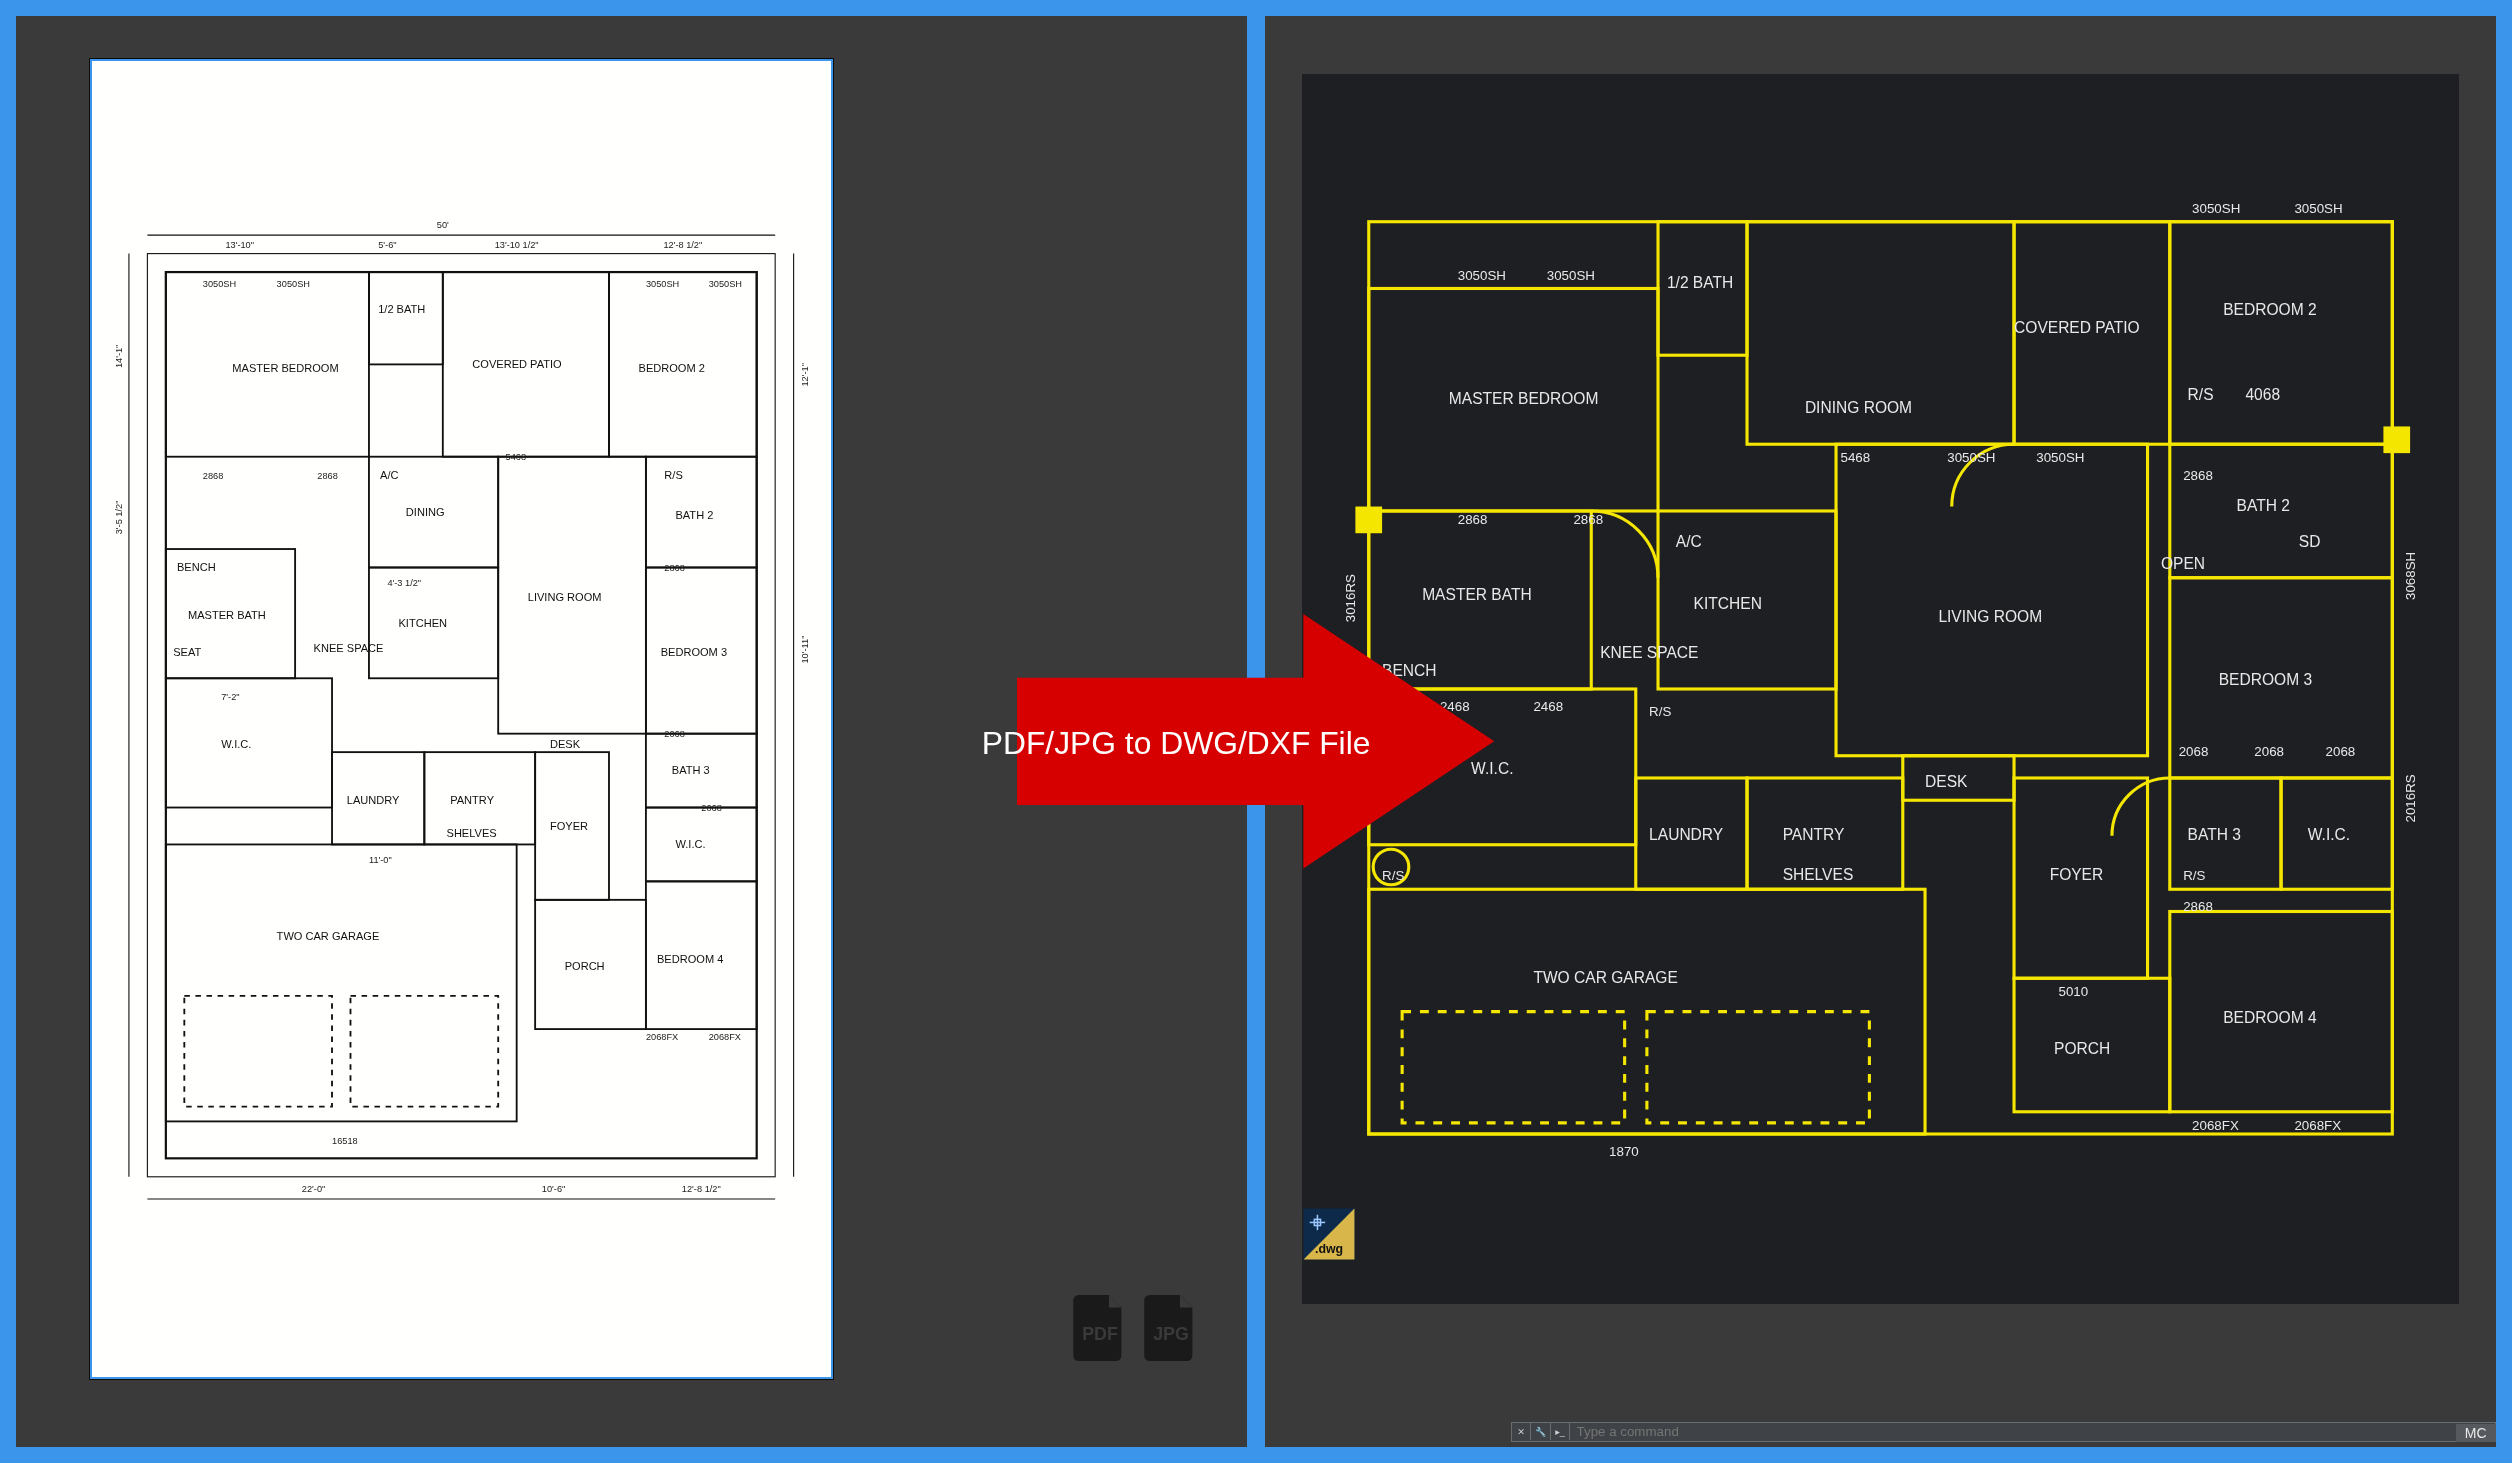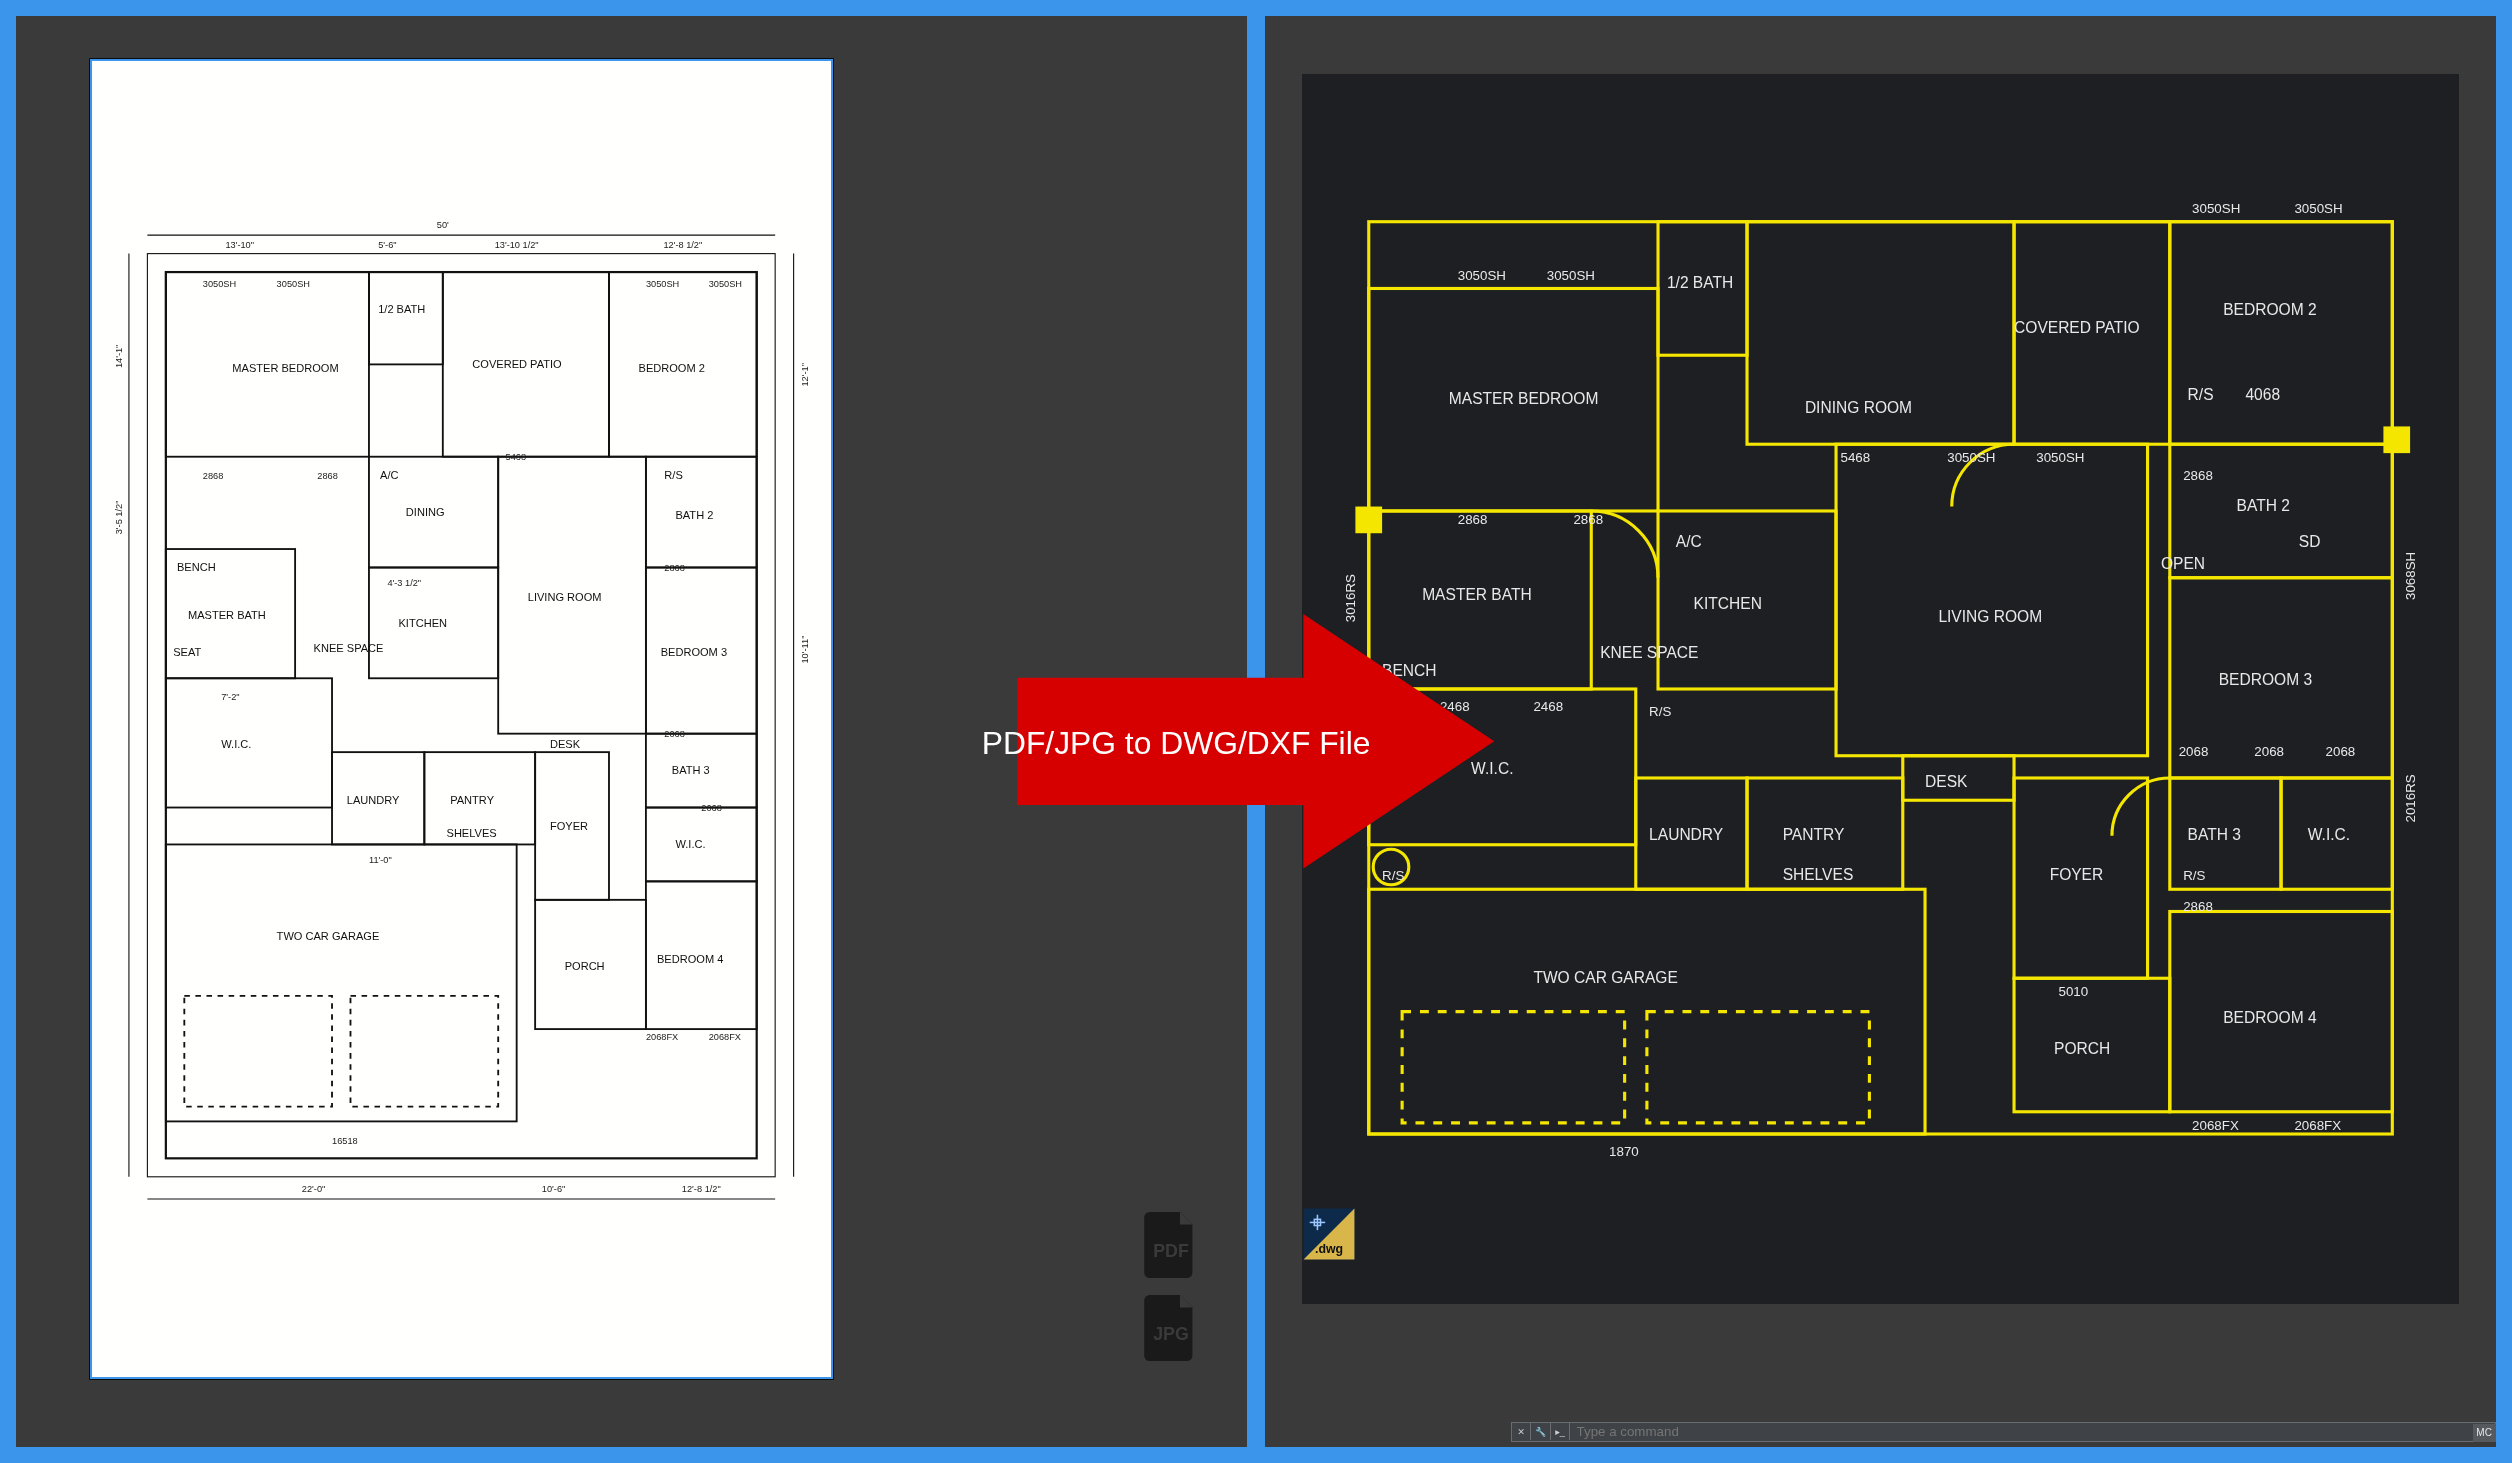--- a/index.html
+++ b/index.html
@@ -7,26 +7,26 @@
   .panel{flex:1;background:#3a3a3a;position:relative;border:1.5px solid #3b96eb}
   
   .doc{position:absolute;left:6%;top:3%;width:60%;height:92%;background:#fffffe;border:2.3px solid #3b96eb;box-shadow:0 0 0 0.8px #000}
   .doc svg{width:100%;height:100%}
   
   .cad{position:absolute;left:3%;top:4%;width:94%;height:86%;background:#1d1f23}
   .cad svg{width:100%;height:100%}
   .cmdbar{position:absolute;left:20%;right:0;bottom:4.6px;height:18.5px;background:#3f4246;border:0.8px solid #6a6d70;display:flex;align-items:center;font-size:9.2px;color:#a8abad}
   .cmdbar .ico{width:18.5px;height:17px;display:flex;align-items:center;justify-content:center;color:#cfd2d4;border-right:0.8px solid #6a6d70}
   .cmdbar input{flex:1;background:transparent;border:none;color:#a8abad;padding:0 6.2px;outline:none}
-  .mc{position:absolute;right:0;bottom:4.6px;height:18.5px;width:23px;background:#56595d;color:#e8e8e8;display:flex;align-items:center;justify-content:center;font-size:10px}
+  .mc{position:absolute;right:0;bottom:4.6px;height:18.5px;width:40px;background:#56595d;color:#e8e8e8;display:flex;align-items:center;justify-content:center;font-size:14px}
   
   .arrow{position:absolute;left:40.5%;top:42%;width:19%;height:18%;z-index:5;pointer-events:none}
   .arrow svg{overflow:visible}
   
-  .fileicons{position:absolute;right:4%;bottom:6%;display:flex;flex-direction:column;gap:17px;align-items:center}
+  .fileicons{position:absolute;right:4%;bottom:6%;display:flex;flex-direction:row;gap:17px;align-items:center}
   .fi{width:54px;height:66px;position:relative}
   .fi svg{width:100%;height:100%}
   .dwg-badge{position:absolute;left:3%;bottom:13%;width:54px;height:54px}
   .dwg-badge svg{width:100%;height:100%}
   
   .room-t{font:6px Arial;fill:#111}
   .room-tw{font:7px Arial;fill:#e8e8e8}
 </style>
 </head>
 <body>

